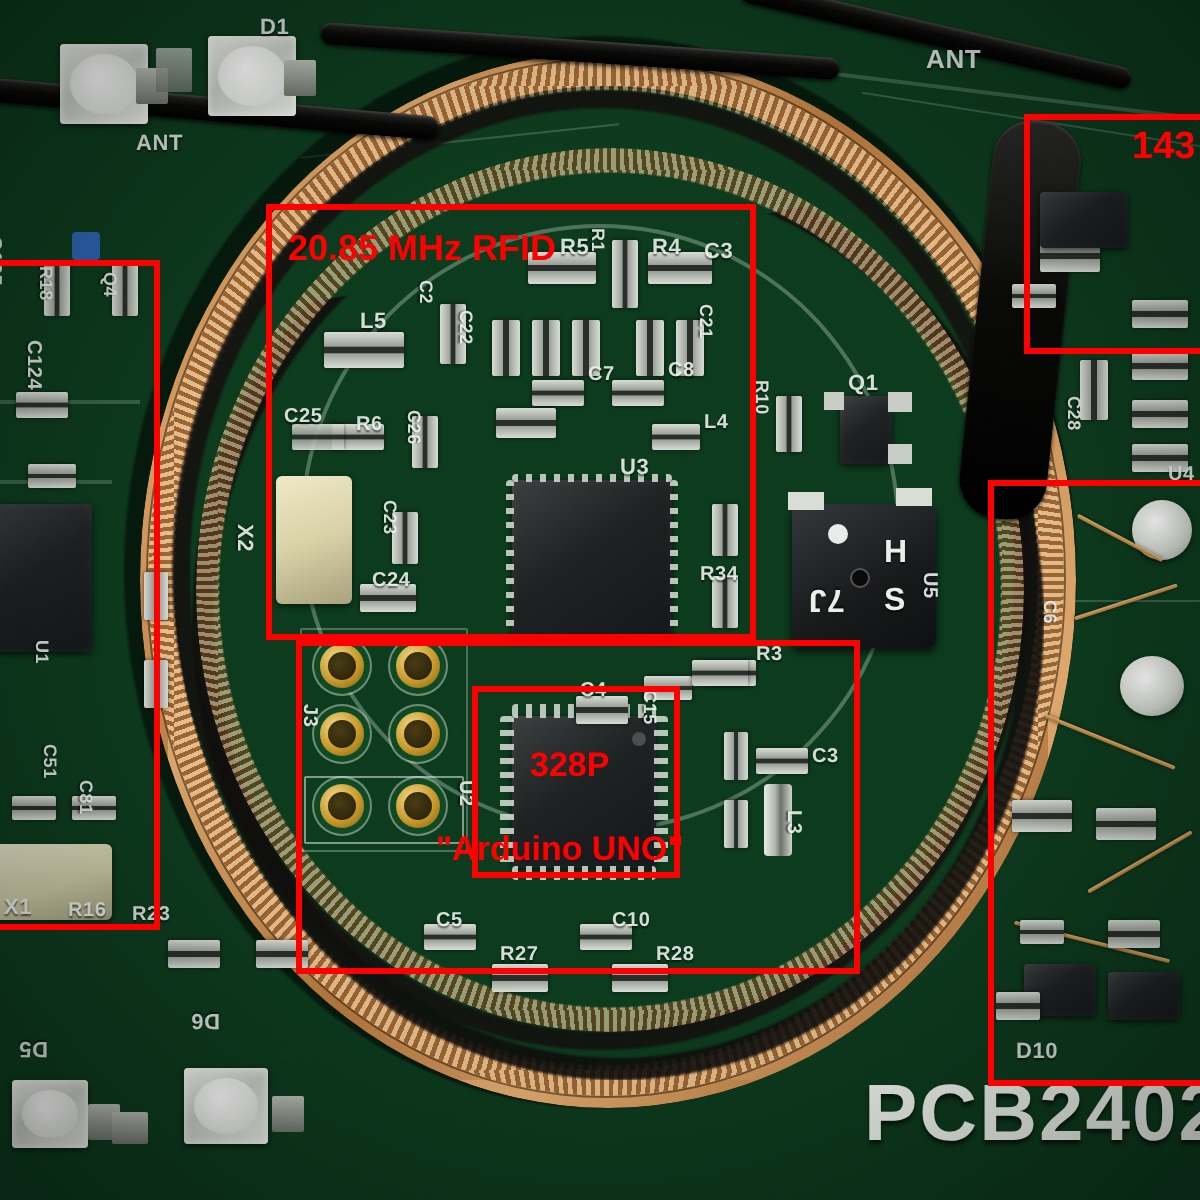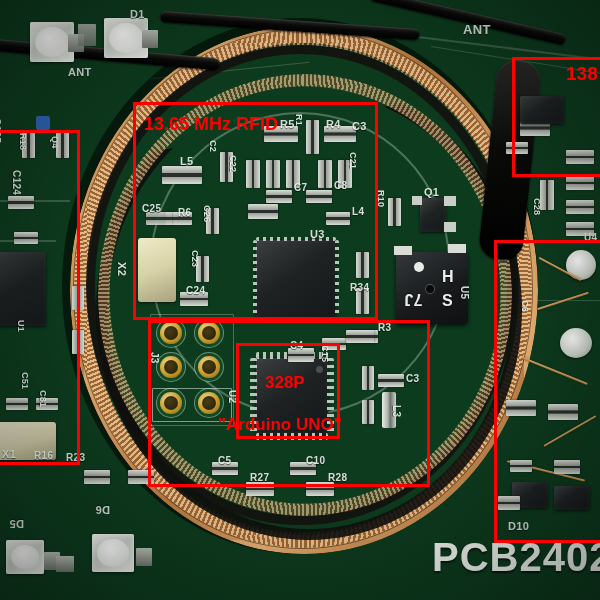--- a/index.html
+++ b/index.html
@@ -339,19 +339,19 @@
 
   <div class="vignette"></div>
 
   <div id="anno-layer">
       <div class="anno-box" style="left: 133px; top: 102px; width: 245px; height: 218px; border-color: rgb(254, 0, 0);"></div>
       <div class="anno-box" style="left: 148px; top: 320px; width: 282px; height: 167px; border-color: rgb(254, 0, 0);"></div>
       <div class="anno-box" style="left: 236px; top: 343px; width: 104px; height: 96px; border-color: rgb(254, 0, 0);"></div>
       <div class="anno-box" style="left: 512px; top: 57px; width: 96px; height: 120px; border-color: rgb(254, 0, 0);"></div>
       <div class="anno-box" style="left: 494px; top: 240px; width: 114px; height: 303px; border-color: rgb(254, 0, 0);"></div>
       <div class="anno-box" style="left: -10px; top: 130px; width: 90px; height: 335px; border-color: rgb(254, 0, 0);"></div>
-      <div class="anno-label" style="left: 144px; top: 114px; font-size: 18px; color: rgb(254, 0, 0);">13.65 MHz RFID</div>
-      <div class="anno-label" style="left: 566px; top: 63px; font-size: 19px; color: rgb(254, 0, 0);">138</div>
+      <div class="anno-label" style="left: 144px; top: 114px; font-size: 18px; color: rgb(254, 0, 0);">20.85 MHz RFID</div>
+      <div class="anno-label" style="left: 566px; top: 63px; font-size: 19px; color: rgb(254, 0, 0);">143</div>
       <div class="anno-label" style="left: 265px; top: 373px; font-size: 17px; color: rgb(254, 0, 0);">328P</div>
       <div class="anno-label" style="left: 218px; top: 415px; font-size: 17px; color: rgb(254, 0, 0);">"Arduino UNO"</div>
     </div>
 
 </div>
 
 </body></html>

